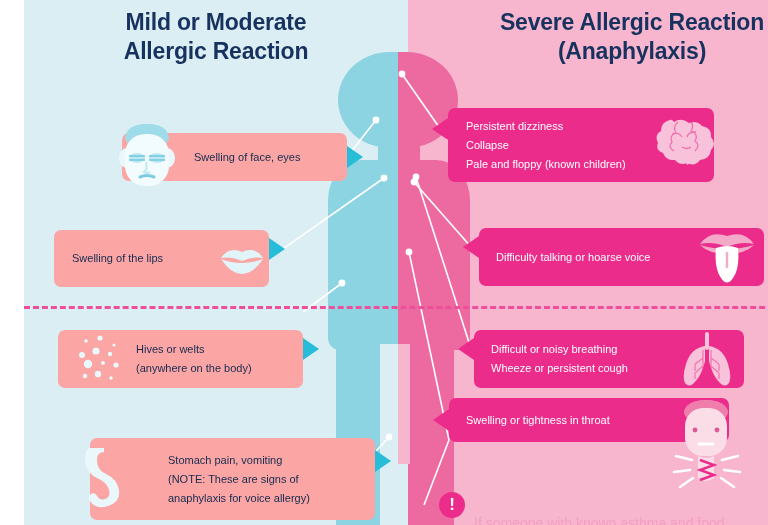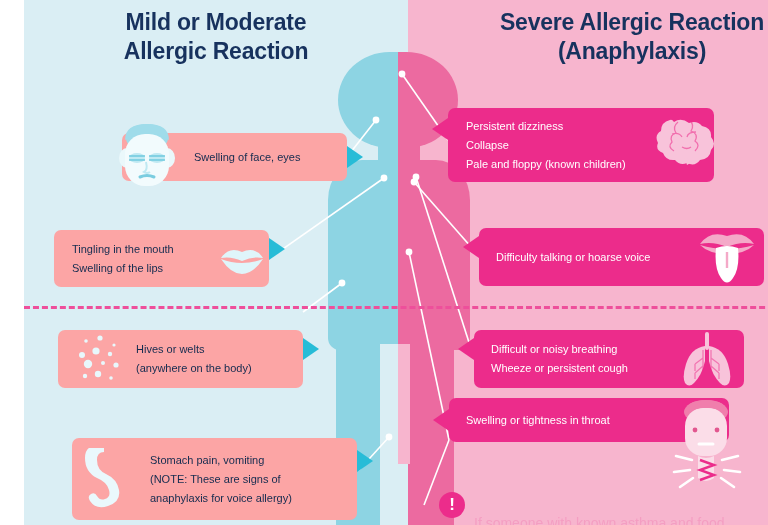--- a/index.html
+++ b/index.html
@@ -51,21 +51,21 @@
   .tail-cyan-r{border-top:11px solid transparent;border-bottom:11px solid transparent;border-left:16px solid #27BCD7;}
   .tail-mag-l{border-top:11px solid transparent;border-bottom:11px solid transparent;border-right:16px solid #EC2C8B;}
 
   .icon-svg{display:block;}
 
   
   #c-face{left:98px;top:133px;width:225px;height:48px;padding-left:68px;box-sizing:border-box;}
   #c-face .txt{padding-left:4px;}
   #c-lips{left:30px;top:230px;width:215px;height:57px;padding-left:18px;box-sizing:border-box;}
   #c-hives{left:34px;top:330px;width:245px;height:58px;padding-left:78px;box-sizing:border-box;}
-  #c-stomach{left:48px;top:438px;width:285px;height:82px;padding-left:78px;box-sizing:border-box;}
+  #c-stomach{left:66px;top:438px;width:285px;height:82px;padding-left:78px;box-sizing:border-box;}
 
   #c-dizzy{left:424px;top:108px;width:266px;height:74px;padding-left:18px;box-sizing:border-box;}
   #c-tongue{left:455px;top:228px;width:285px;height:58px;padding-left:17px;box-sizing:border-box;}
   #c-breath{left:450px;top:330px;width:270px;height:58px;padding-left:17px;box-sizing:border-box;}
   #c-throat{left:425px;top:398px;width:280px;height:44px;padding-left:17px;box-sizing:border-box;}
 
   .icon-abs{position:absolute;}
   #ic-face{left:92px;top:122px;}
   #ic-lips{left:195px;top:244px;}
   #ic-hives{left:52px;top:333px;}
@@ -139,21 +139,20 @@
 
   <div id="c-face" class="callout cyan">
     <div class="txt">
       <div>Swelling of face, eyes</div>
     </div>
     <div class="tail tail-cyan-r" style="left:225px;top:13px;"></div>
   </div>
 
   <div id="c-lips" class="callout cyan">
     <div class="txt">
-      <div>Tingling in the mouth</div>
       <div>Swelling of the lips</div>
     </div>
     <div class="tail tail-cyan-r" style="left:215px;top:8px;"></div>
   </div>
 
   <div id="c-hives" class="callout cyan">
     <div class="txt">
       <div>Hives or welts</div>
       <div>(anywhere on the body)</div>
     </div>

